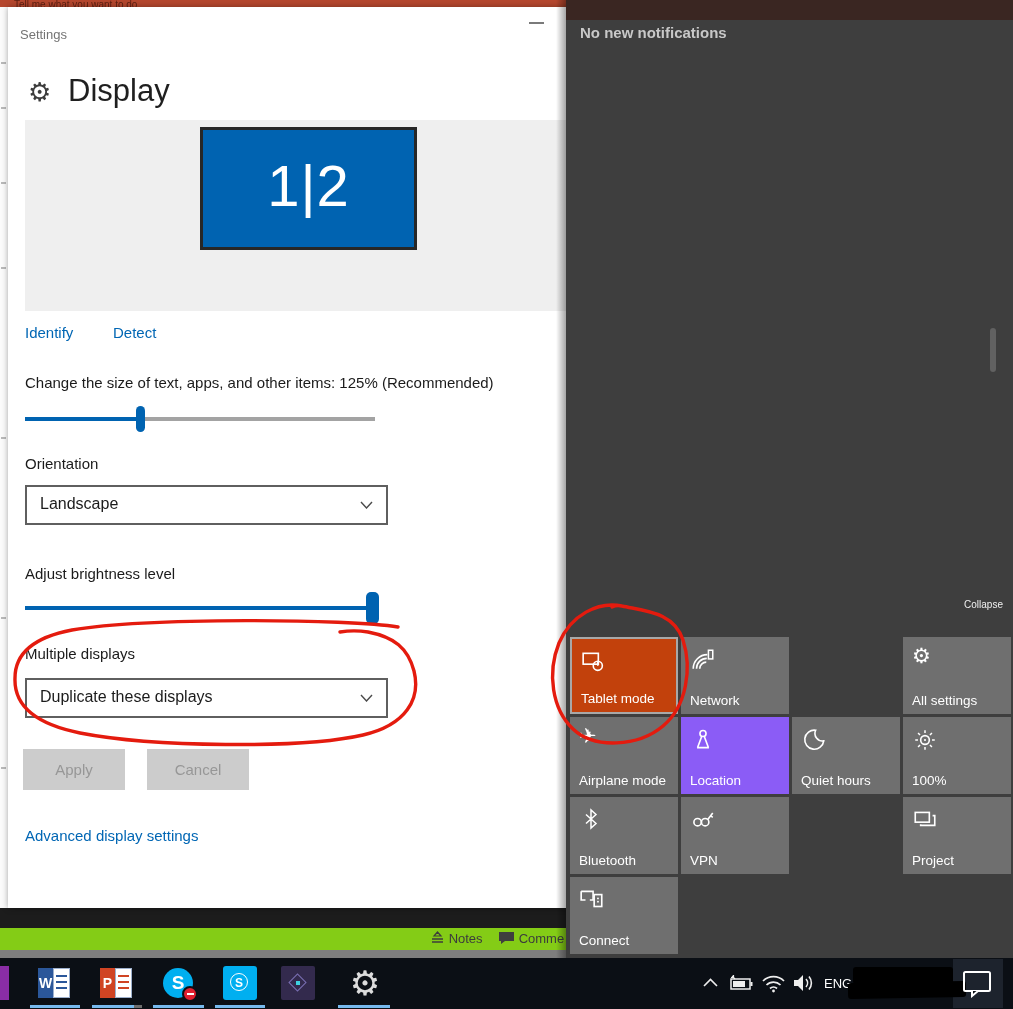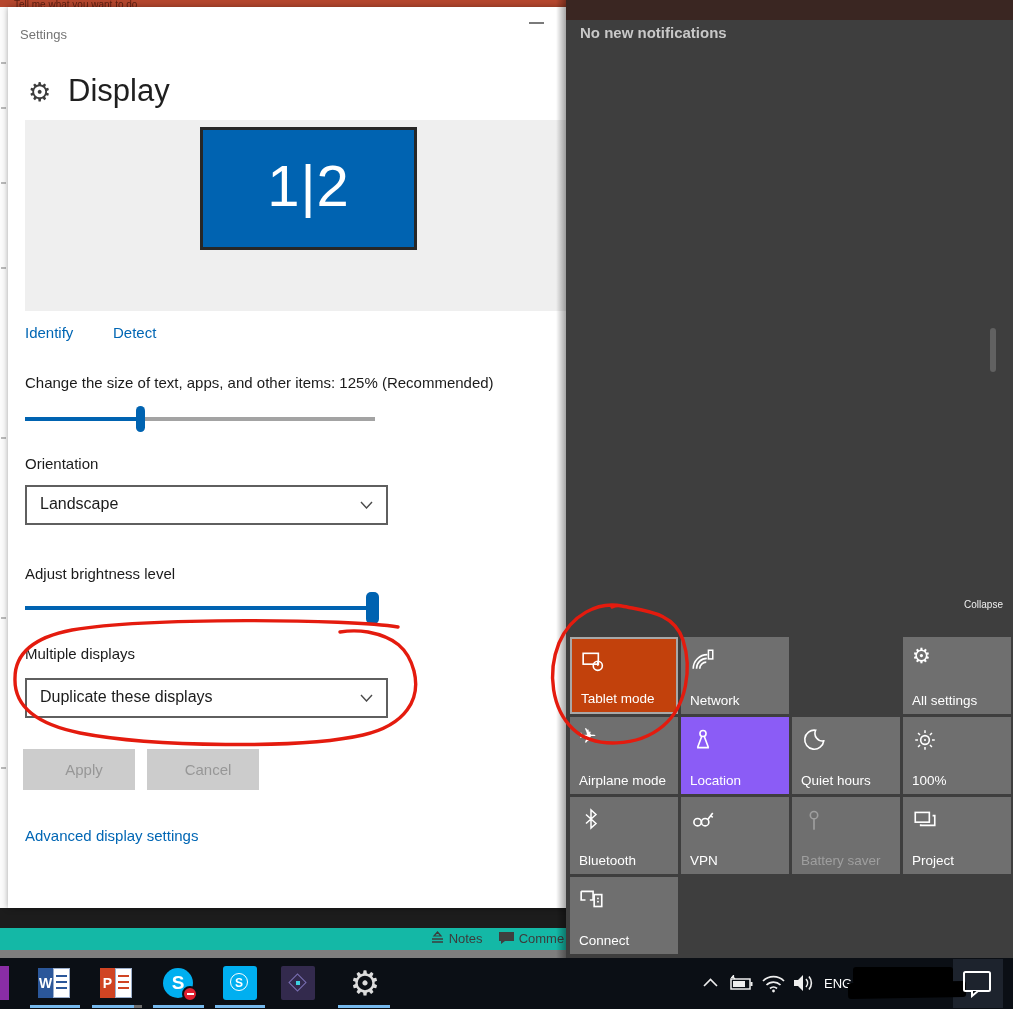--- a/index.html
+++ b/index.html
@@ -7,21 +7,21 @@
     font-family:"Liberation Sans",sans-serif;background:#1c1c1c;}
   .abs{position:absolute;}
 
   
   .ppt-ribbon{left:0;top:0;width:566px;height:7px;background:#b5472e;overflow:hidden;
     color:#5f2012;font-size:10px;line-height:10px;padding-left:14px;white-space:nowrap;}
   .left-strip{left:0;top:7px;width:8px;height:901px;background:#fbfbfb;}
   .left-strip i{position:absolute;left:1px;width:5px;height:2px;background:#b9b9b9;}
   .doc-text{left:2px;top:906px;width:600px;height:22px;overflow:hidden;
     font-size:17px;color:#565656;white-space:nowrap;}
-  .ppt-status{left:0;top:928px;width:600px;height:25px;background:#14b8a6;}
+  .ppt-status{left:0;top:928px;width:600px;height:25px;background:#84cc16;}
   .ppt-status .sb-item{position:absolute;top:3px;font-size:13px;color:#3c3c3c;}
   .ppt-bottom{left:0;top:950px;width:600px;height:8px;background:#7e7e7e;}
 
   
   .win{left:8px;top:7px;width:997px;height:901px;background:#fff;box-shadow:0 0 6px rgba(0,0,0,.35);}
   .win-title{position:absolute;left:12px;top:20px;font-size:13px;color:#747474;}
   .win-min{position:absolute;left:512px;top:4px;width:34px;height:22px;}
   .win-min span{position:absolute;left:9px;top:11px;width:15px;height:2px;background:#7a7a7a;}
   .page-head{position:absolute;left:20px;top:66px;height:42px;}
   .page-head .gear{position:absolute;left:0;top:6px;font-size:26px;line-height:26px;color:#3d3d3d;}
@@ -32,21 +32,21 @@
     line-height:112px;letter-spacing:1px;}
   .lnk{font-size:15px;color:#0066b4;white-space:nowrap;cursor:pointer;}
   .lbl{font-size:15px;color:#1b1b1b;white-space:nowrap;}
   .slider{position:absolute;height:4px;background:#a3a3a3;}
   .slider .fill{position:absolute;left:0;top:0;height:4px;background:#0063b1;}
   .slider .thumb{position:absolute;background:#0063b1;border-radius:5px;}
   .dd{position:absolute;width:359px;height:36px;border:2px solid #5f5f5f;background:#fff;}
   .dd .val{position:absolute;left:13px;top:8px;font-size:16px;color:#1b1b1b;white-space:nowrap;}
   .dd svg{position:absolute;right:13px;top:14px;}
   .btn{position:absolute;width:102px;height:41px;background:#cccccc;color:#979797;
-    font-size:15px;text-align:center;line-height:41px;padding-left:10px;}
+    font-size:15px;text-align:center;line-height:41px;}
 
   
   .taskbar{left:0;top:958px;width:1013px;height:51px;background:#0b0f15;}
   .tb-sliver{position:absolute;left:0;top:8px;width:9px;height:34px;background:#8a2da5;}
   .app-ic{position:absolute;top:8px;width:34px;height:34px;}
   .underl{position:absolute;top:47px;height:3px;background:#76b9ed;}
   .underl.gray{background:#6d6d6d;}
   .w-panel{position:absolute;left:0;top:2px;width:15px;height:30px;color:#fff;font-weight:bold;
     font-size:14px;text-align:center;line-height:30px;}
   .word .w-panel{background:#2b579a;}
@@ -237,27 +237,20 @@
       <span class="t-label">Bluetooth</span>
     </div>
     <div class="tile" style="left:115px;top:797px">
       <svg width="26" height="26" viewBox="0 0 24 24">
         <circle cx="7" cy="14" r="3.4" fill="none" stroke="#fff" stroke-width="1.5"></circle>
         <circle cx="14" cy="14" r="3.4" fill="none" stroke="#fff" stroke-width="1.5"></circle>
         <path d="M16.4 11.6 L21 5.5 M19 8 L21 9.5" fill="none" stroke="#fff" stroke-width="1.5"></path>
       </svg>
       <span class="t-label">VPN</span>
     </div>
-    <div class="tile dim" style="left:226px;top:797px">
-      <svg width="26" height="26" viewBox="0 0 24 24">
-        <path d="M12 21 V11" stroke="#9f9f9f" stroke-width="1.5"></path>
-        <circle cx="12" cy="7.5" r="3.4" fill="none" stroke="#9f9f9f" stroke-width="1.5"></circle>
-      </svg>
-      <span class="t-label">Battery saver</span>
-    </div>
     <div class="tile" style="left:337px;top:797px">
       <svg width="26" height="26" viewBox="0 0 24 24">
         <rect x="3" y="5" width="13" height="9" fill="none" stroke="#fff" stroke-width="1.5"></rect>
         <path d="M19 8 H21 V17 H8 V16" fill="none" stroke="#fff" stroke-width="1.5"></path>
       </svg>
       <span class="t-label">Project</span>
     </div>
 
     <div class="tile" style="left:4px;top:877px">
       <svg width="26" height="26" viewBox="0 0 24 24">

